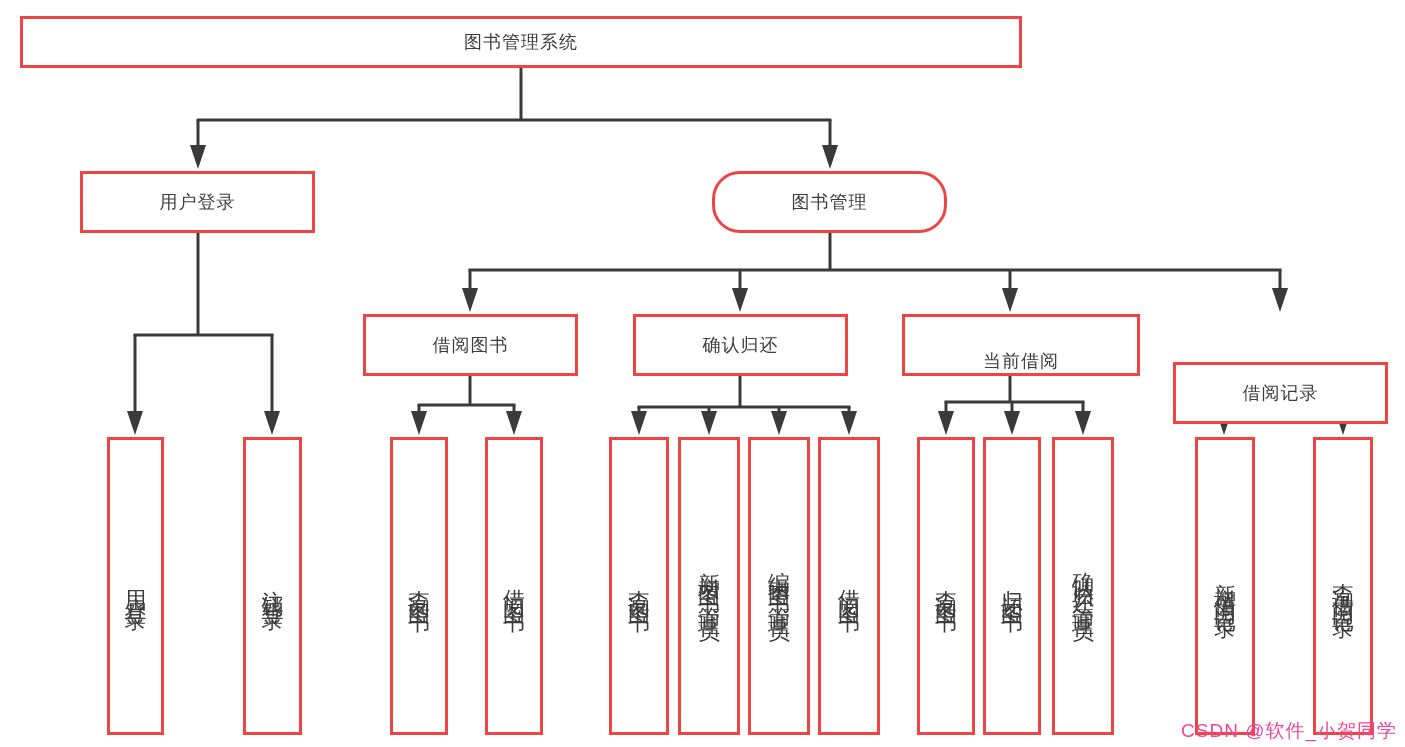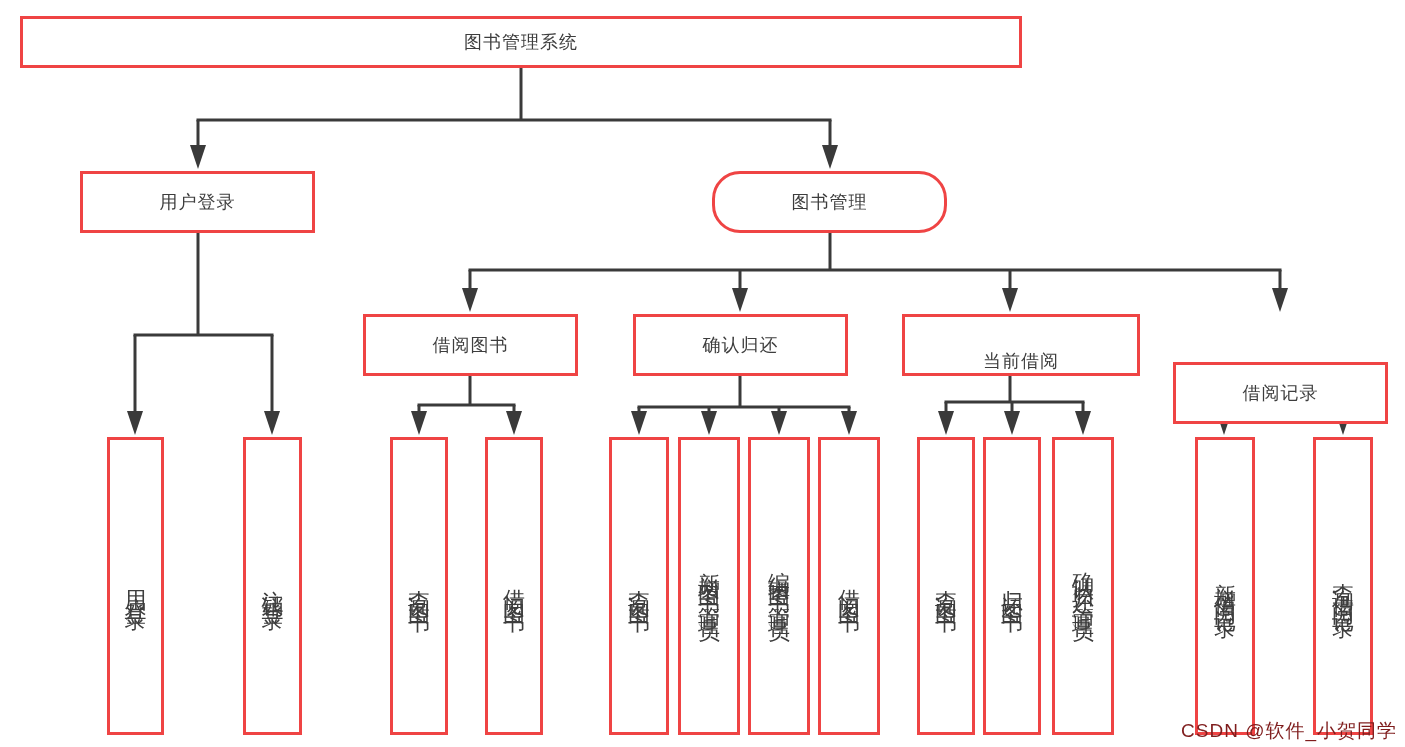--- a/index.html
+++ b/index.html
@@ -164,14 +164,14 @@
     <span class="vtext">确认归还（管理员）</span>
   </div>
 
   <div class="node vbox" style="left:1195px;top:437px;width:60px;height:298px;">
     <span class="vtext">新增借阅记录</span>
   </div>
   <div class="node vbox" style="left:1313px;top:437px;width:60px;height:298px;">
     <span class="vtext">查询借阅记录</span>
   </div>
 
-  <div class="watermark" style="color: #7f1d1d; text-align: center;">CSDN @软件_小贺同学</div>
+  <div class="watermark" style="color: #ec4899; text-align: center;">CSDN @软件_小贺同学</div>
 </div>
 
 </body></html>

